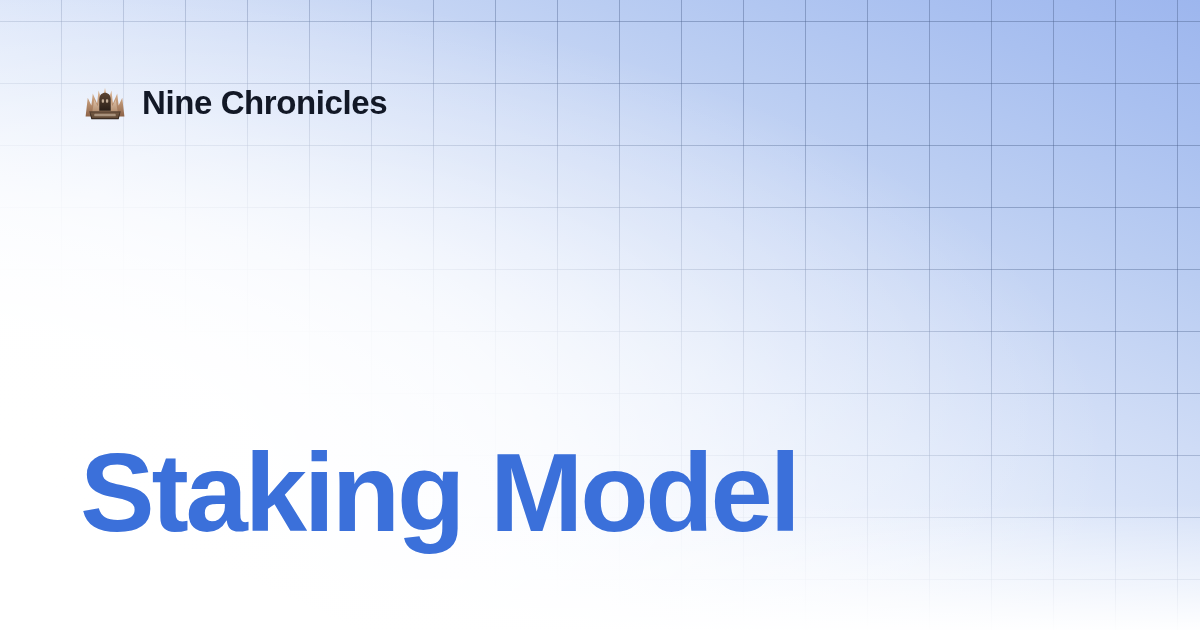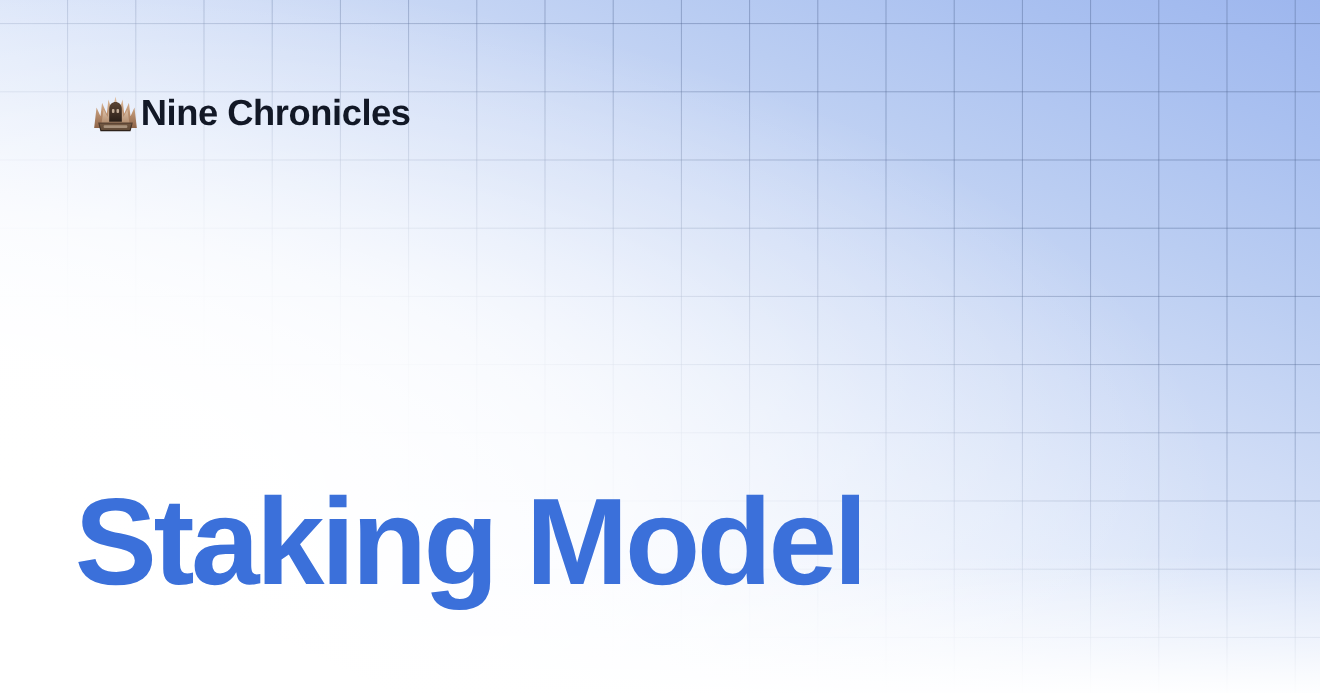--- a/index.html
+++ b/index.html
@@ -106,20 +106,21 @@
     height: 100%;
   }
 
   
   .brand {
     position: absolute;
     left: 82px;
     top: 76px;
     display: flex;
     align-items: center;
+    gap: 14px;
     height: 52px;
   }
 
   .brand-logo {
     width: 46px;
     height: 46px;
     flex: 0 0 46px;
     display: block;
   }
 
@@ -128,21 +129,21 @@
     font-weight: 700;
     letter-spacing: -0.4px;
     color: #121826;
     white-space: nowrap;
     line-height: 1;
   }
 
   
   .hero-title {
     position: absolute;
-    left: 68px;
+    left: 80px;
     top: 437px;
     font-size: 112px;
     font-weight: 700;
     letter-spacing: -3.2px;
     line-height: 1.0;
     color: #3b70da;
     white-space: nowrap;
   }
 </style>
 </head>

